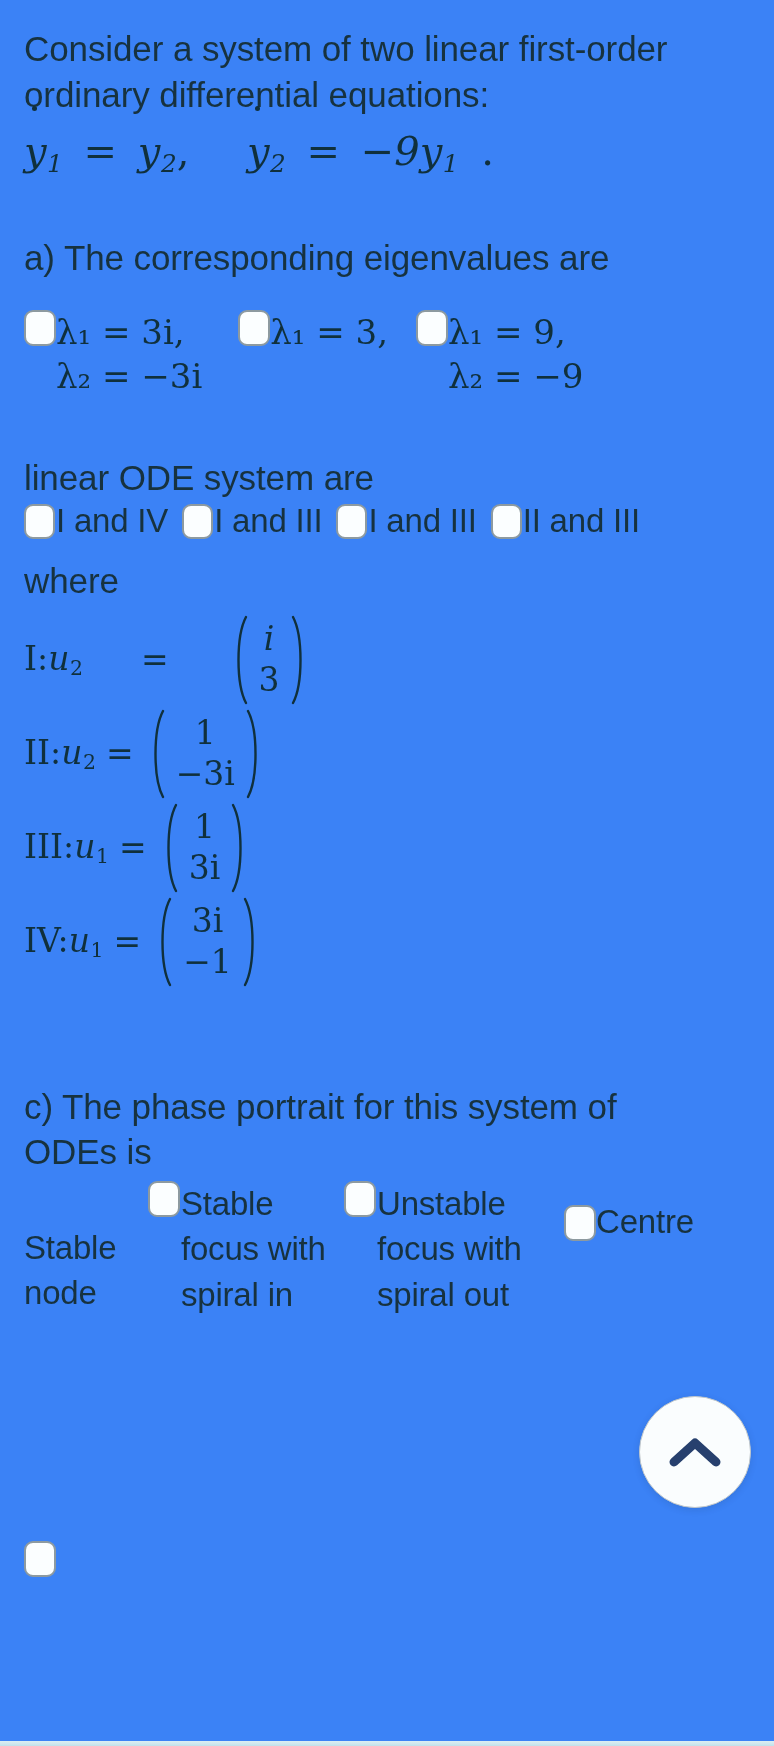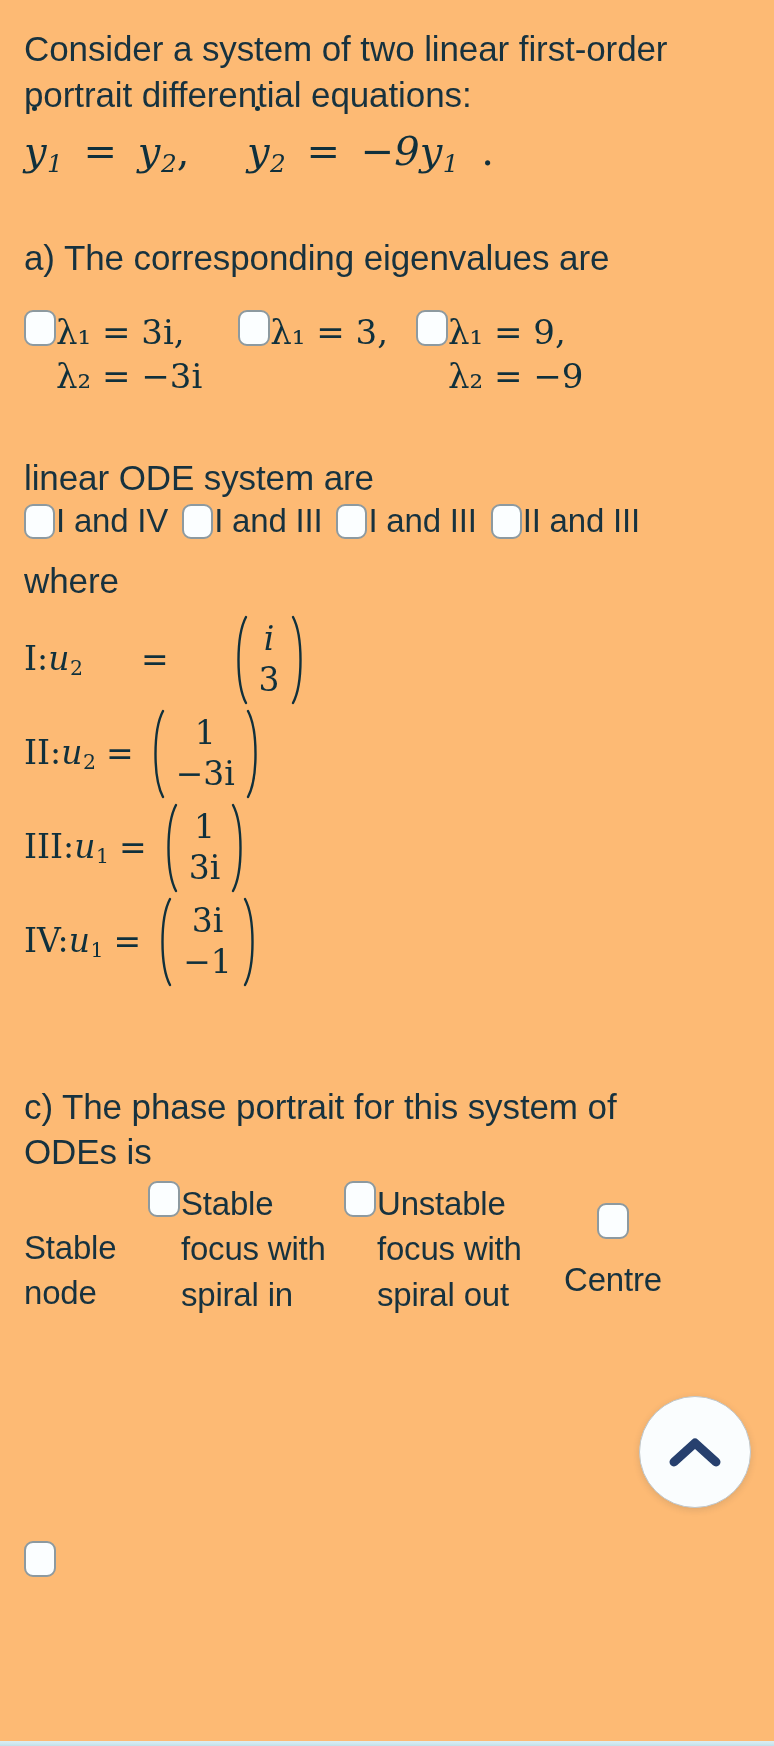--- a/index.html
+++ b/index.html
@@ -8,21 +8,21 @@
     width:774px; height:1746px;
     background:#e9f3f5;
     font-family:"Liberation Sans", sans-serif;
     color:#17323f;
     overflow:hidden;
     position:relative;
   }
   .page {
     position:relative;
     width:774px; height:1746px;
-    background:#fdba74;
+    background:#3b82f6;
     padding:26px 34px 0 24px;
   }
   .bottom-rule{
     position:absolute; left:0; right:0; bottom:0; height:5px;
     background:linear-gradient(to bottom,#dbeef2 0%, #cfe8ef 55%, #bfe0ea 100%);
   }
 
   
   .prose {
     font-size:35px;
@@ -177,21 +177,21 @@
   }
   .fab svg { display:block; }
 </style>
 </head>
 <body>
 
 <div class="page">
 
   <div>
     <div class="prose block">Consider a system of two linear first-order</div>
-    <div class="prose block">portrait differential equations:</div>
+    <div class="prose block">ordinary differential equations:</div>
 
     <div class="eq-line math">
       <span class="dotvar"><span class="dot"></span><span class="mi">y</span></span><span class="sub">1</span>
       <span style="margin:0 8px;">=</span>
       <span class="mi">y</span><span class="sub">2</span><span>,</span>
       <span style="display:inline-block;width:32px;"></span>
       <span class="dotvar"><span class="dot"></span><span class="mi">y</span></span><span class="sub">2</span>
       <span style="margin:0 8px;">=</span>
       <span class="mi">−9y</span><span class="sub">1</span>
       <span style="margin-left:10px;">.</span>
@@ -379,21 +379,21 @@
 
       <div class="c-opt c-col-3">
         <span class="cbx"></span>
         <span class="txt" style="margin-left:1px;">
           <span>Unstable</span><br>
           <span>focus with</span><br>
           <span>spiral out</span>
         </span>
       </div>
 
-      <div class="c-opt c-col-4" style="flex-direction:column;align-items:center;">
+      <div class="c-opt c-col-4" style="flex-direction:row;align-items:center;">
         <span class="cbx" style="margin-top:22px;"></span>
         <span class="txt" style="margin-top:18px;">Centre</span>
       </div>
 
     </div>
   </div>
 
   <span class="cbx" style="position:absolute;left:24px;top:1541px;"></span>
 
   <div class="fab">

